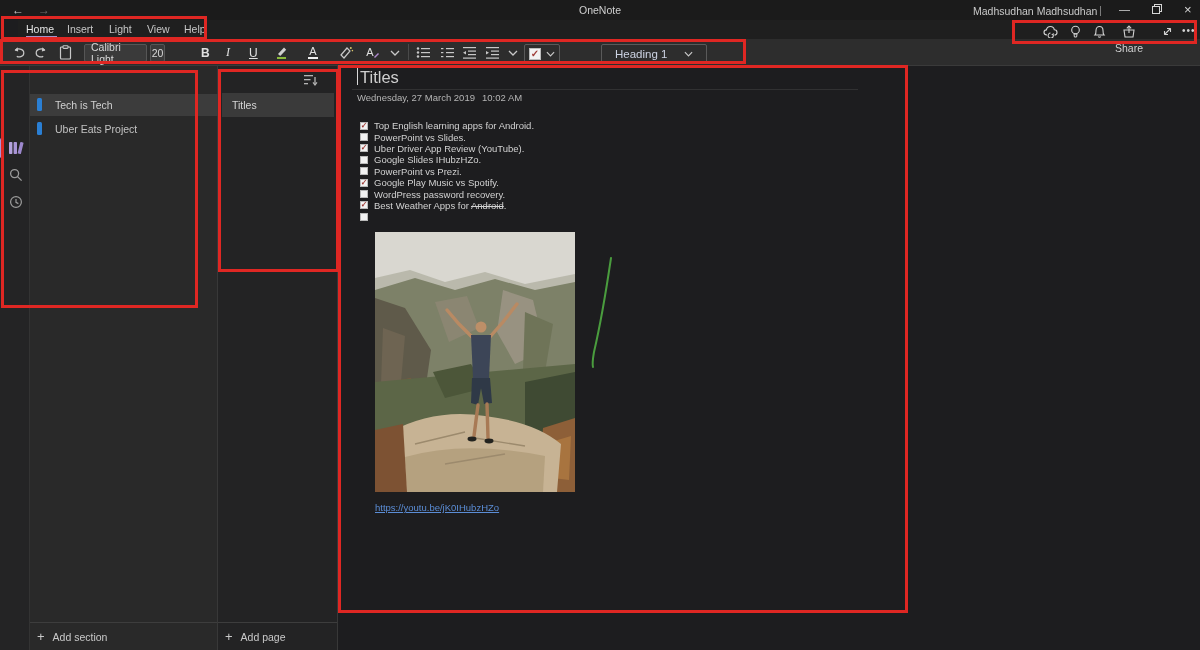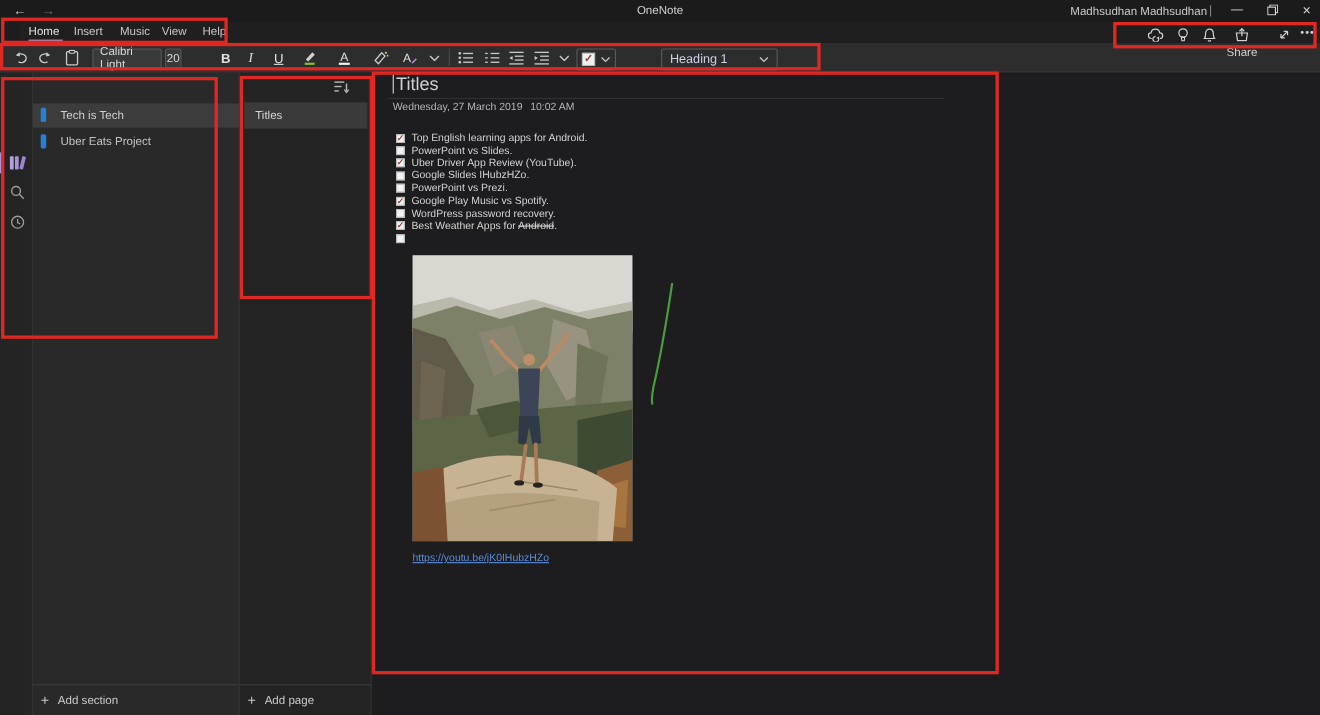--- a/index.html
+++ b/index.html
@@ -25,21 +25,21 @@
 
   
   #toolbar{left:0;top:39px;width:1200px;height:27px;background:#2d2d2d;border-bottom:1px solid #3a3a3a;}
   .tool{position:absolute;top:5px;height:17px;display:flex;align-items:center;justify-content:center;color:#c8c8c8;}
   .tool svg{display:block;}
   .vsep{position:absolute;top:5px;width:1px;height:16px;background:#4a4a4a;}
   .fontbox{background:#3a3a3a;border:1px solid #565656;border-radius:2px;font-size:10.5px;color:#d8d8d8;
            display:flex;align-items:center;padding:0 6px;height:18px;}
   .fmt-letter{font-size:12px;color:#e0e0e0;}
   .stylebox{background:#2d2d2d;border:1px solid #5a5a5a;border-radius:2px;display:flex;align-items:center;
-            justify-content:space-between;padding:0 7px;height:20px;font-size:11.5px;color:#ccd2e2;}
+            justify-content:space-between;padding:0 13px;height:20px;font-size:11.5px;color:#ccd2e2;}
   .tagbox{border:1px solid #5a5a5a;border-radius:2px;display:flex;align-items:center;height:20px;padding:0 4px;gap:5px;}
   .cb-white{width:12px;height:12px;background:#f2f2f2;border:1px solid #bbb;display:flex;align-items:center;
             justify-content:center;font-size:10px;font-weight:bold;color:#9e3b36;line-height:1;}
 
   
   .qa{position:absolute;top:25px;color:#d2d2d2;display:flex;align-items:center;gap:4px;font-size:10.5px;flex-direction:column;}
 
   
   #navrail{left:0;top:66px;width:30px;height:584px;background:#242425;border-right:1px solid #333;}
   #nav-accent{left:0;top:72px;width:3px;height:20px;background:#a995d6;border-radius:2px;}
@@ -98,21 +98,21 @@
           <rect x="2.5" y="0.5" width="7" height="7" fill="none" stroke="#d6d6d6"></rect>
           <rect x="0.5" y="2.5" width="7" height="7" fill="#1b1b1b" stroke="#d6d6d6"></rect>
         </svg>
     </div>
     <div class="abs win-btn" style="left:1184px;font-size:13px;top:2px">×</div>
   </div>
 
   <div class="abs" id="tabrow">
     <div class="abs rtab active" style="left:8px">Home</div>
     <div class="abs rtab" style="left:49px">Insert</div>
-    <div class="abs rtab" style="left:91px">Music</div>
+    <div class="abs rtab" style="left:91px">Light</div>
     <div class="abs rtab" style="left:129px">View</div>
     <div class="abs rtab" style="left:166px">Help</div>
     <div class="abs" id="tab-underline"></div>
   </div>
 
   <div class="abs" id="toolbar">
     <div class="tool" style="left:12px">
       <svg width="14" height="14" viewBox="0 0 14 14">
           <path d="M3.2,4.2 C5.2,2.2 11.8,2.4 11.8,7 C11.8,11 6.5,11.6 4.8,10.2" fill="none" stroke="#c8c8c8" stroke-width="1.2"></path>
           <path d="M5.6,1.2 L2.6,4.4 L6.2,5.4 Z" fill="#c8c8c8"></path>

